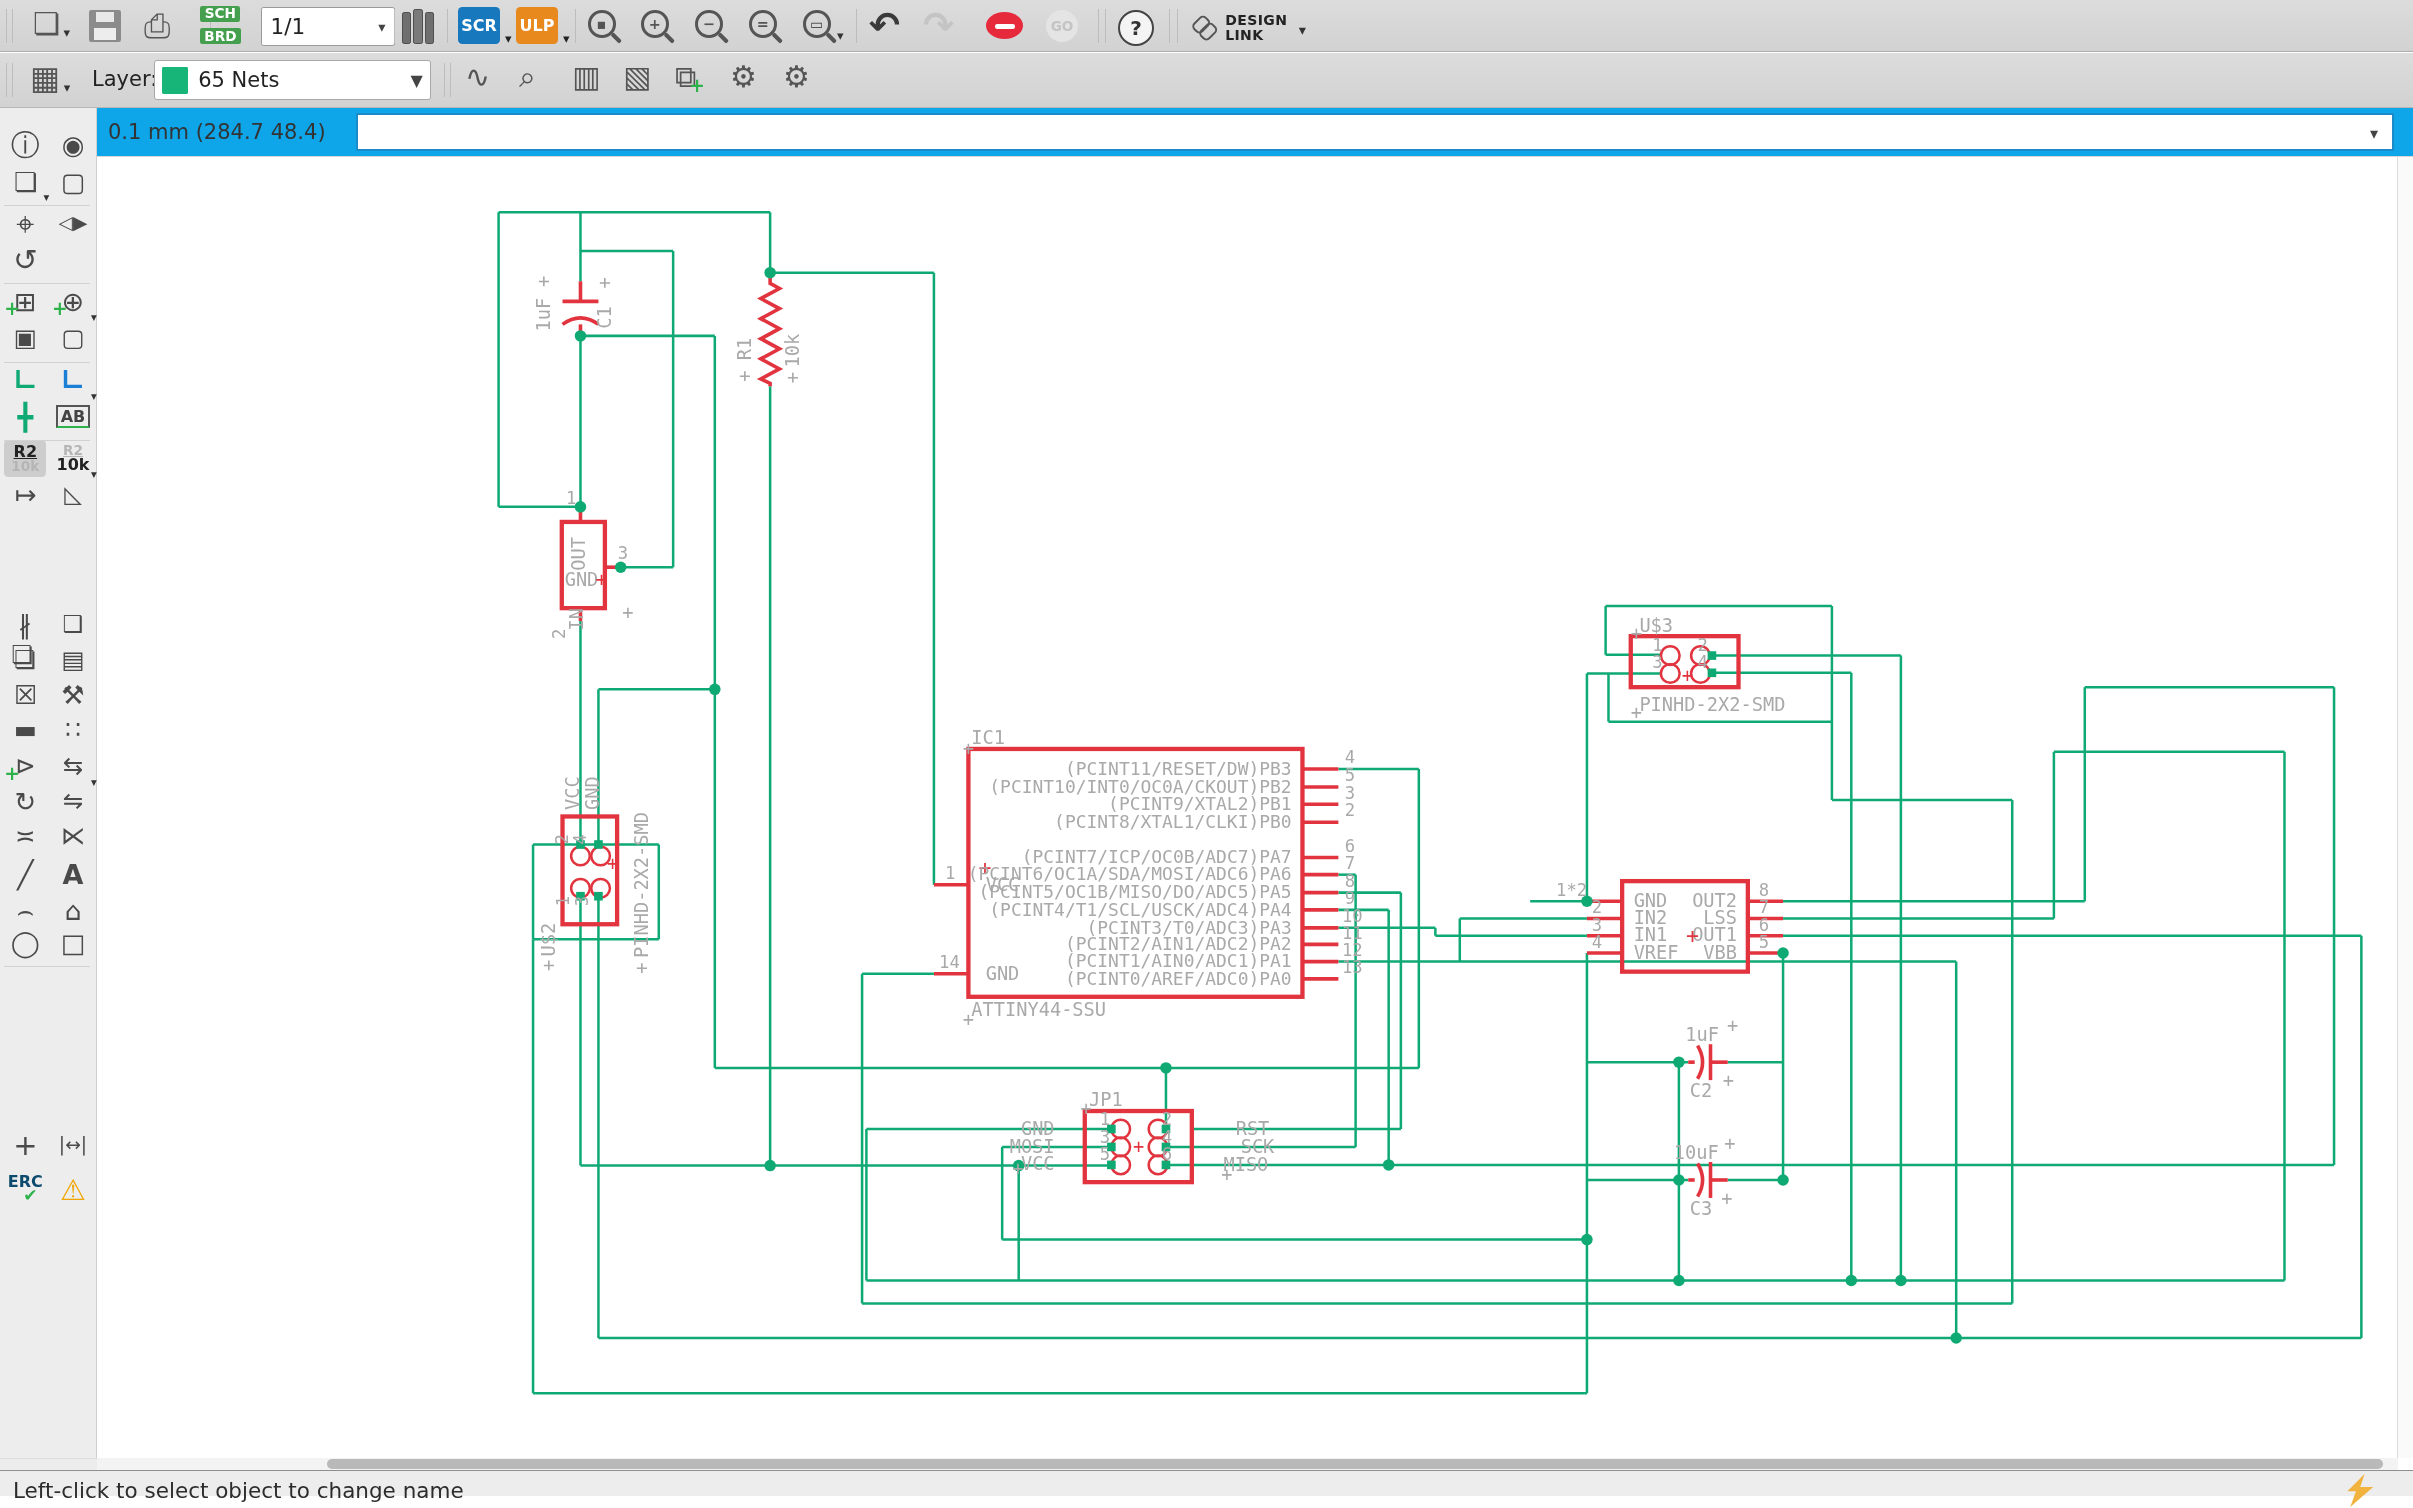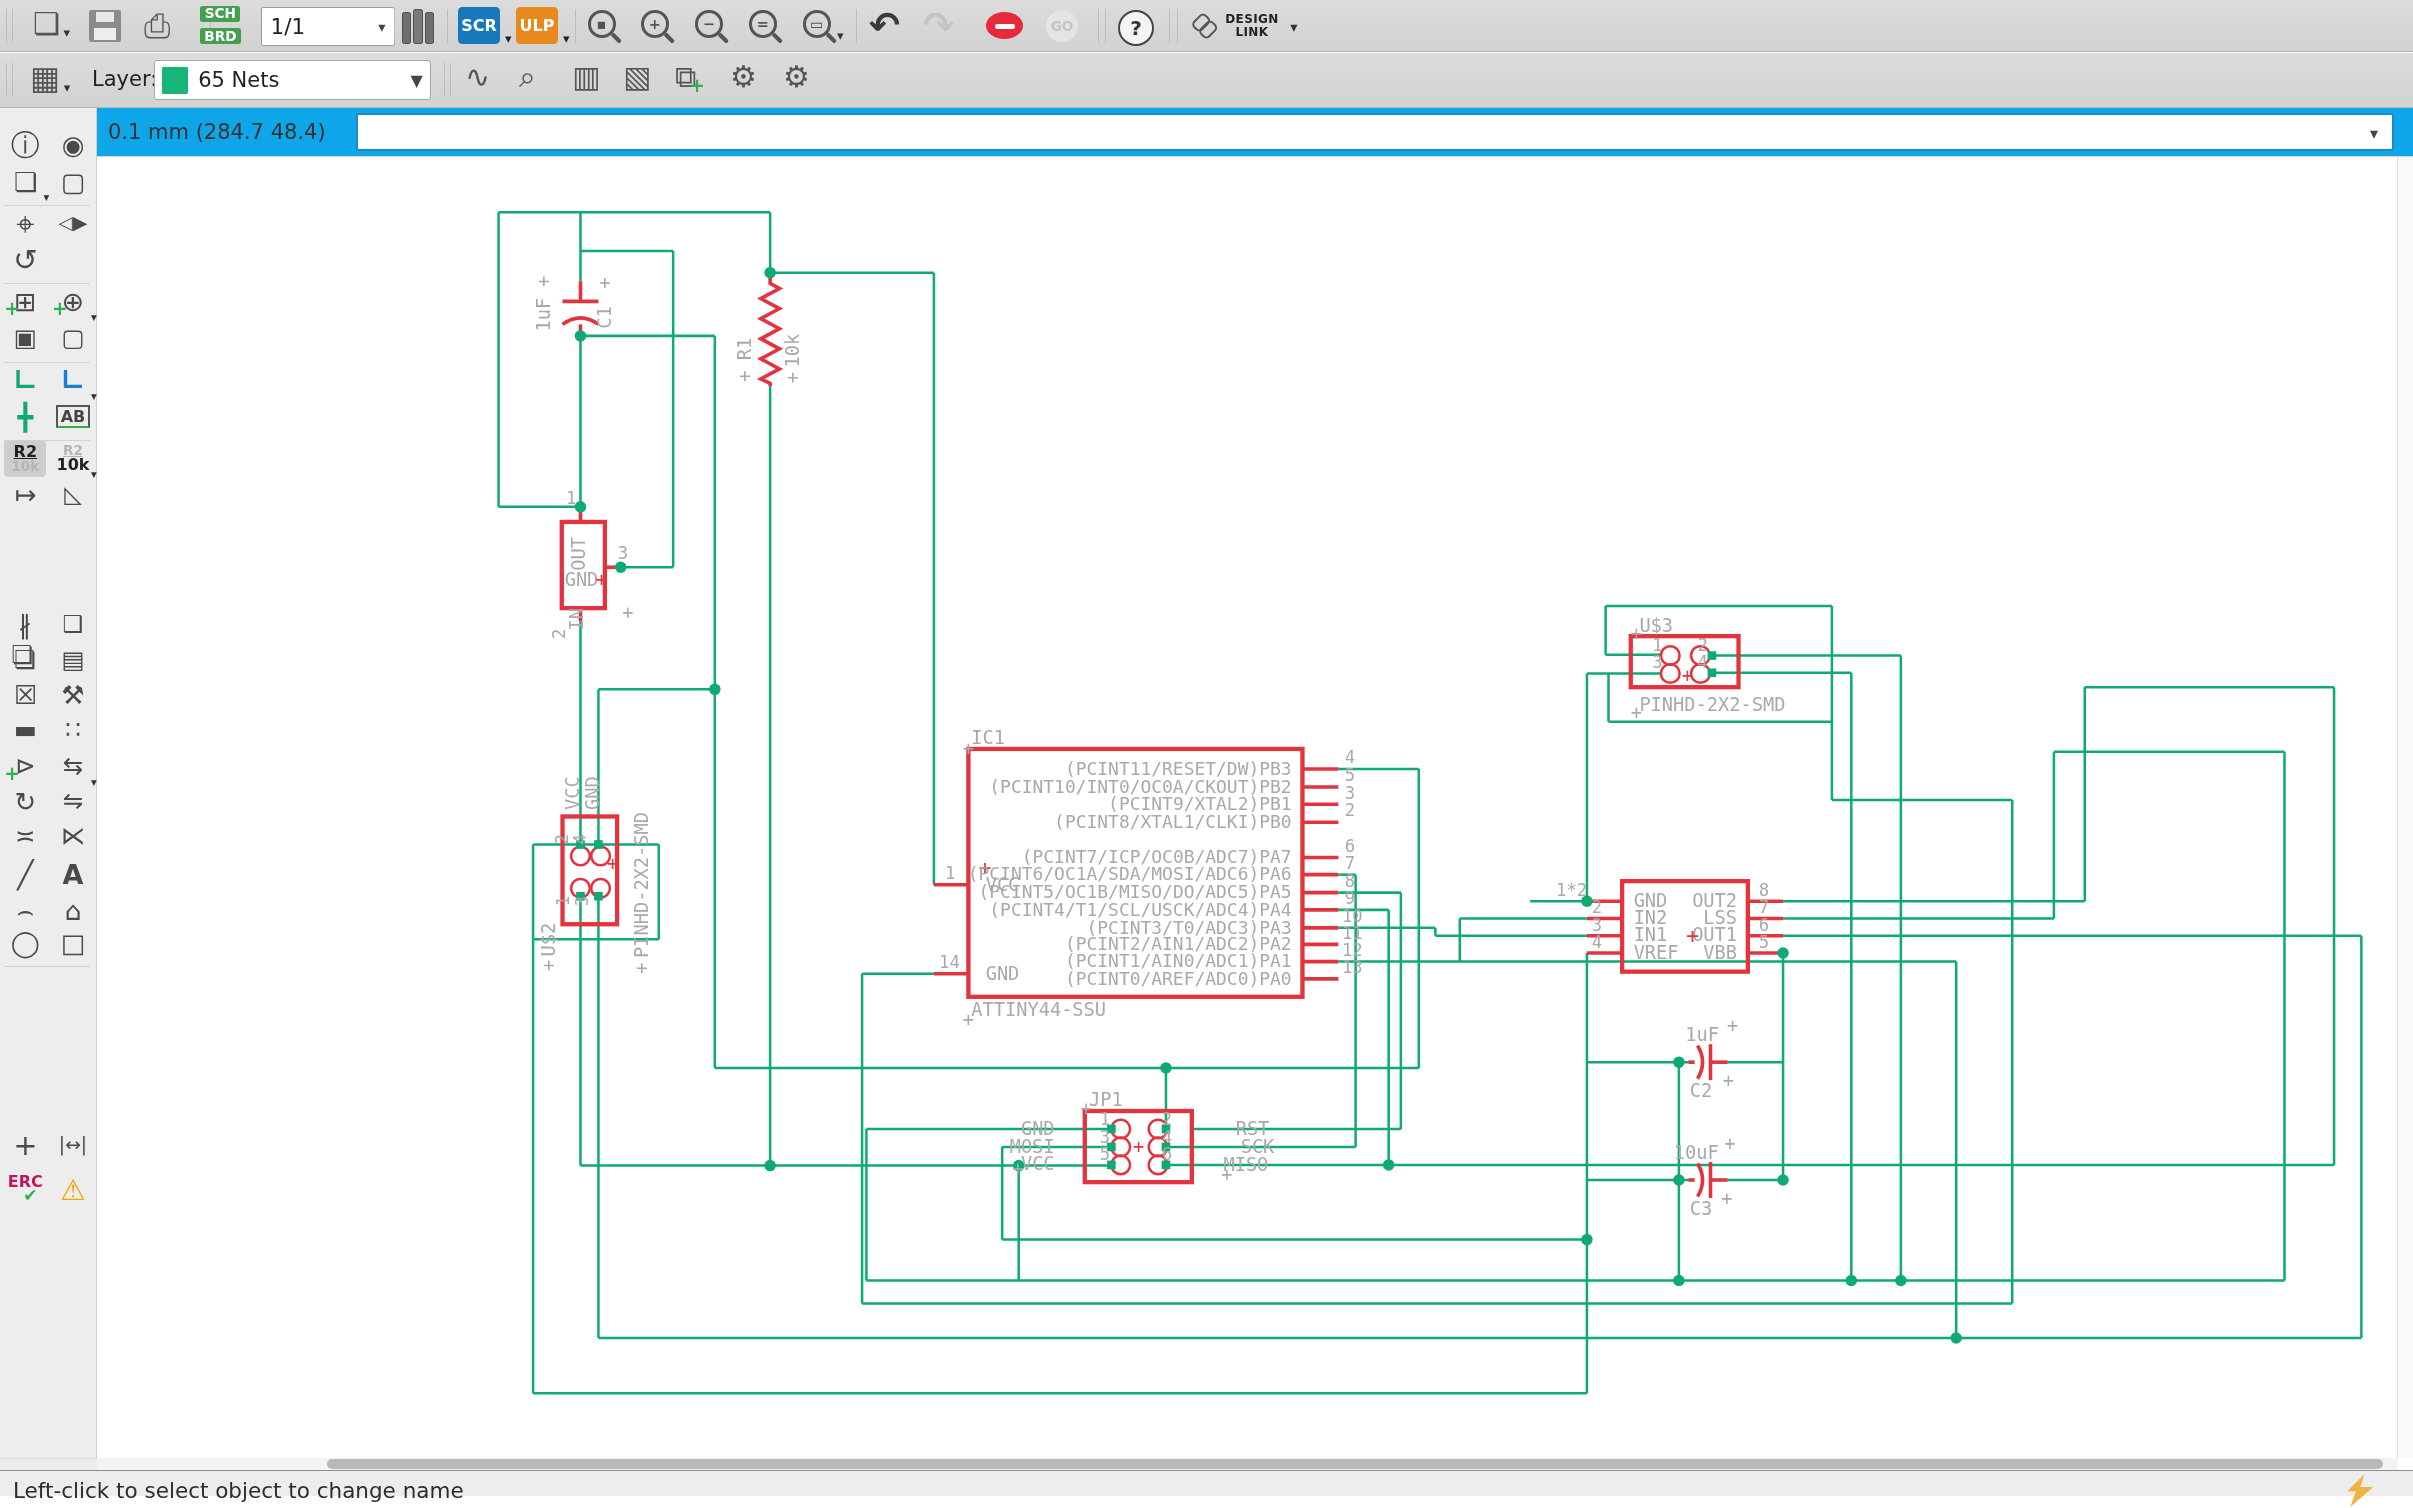--- a/index.html
+++ b/index.html
@@ -26,21 +26,21 @@
   .mag{position:relative;width:21.5px;height:21.5px;border:3.6px solid #555;border-radius:50%;display:flex;align-items:center;justify-content:center;font-size:14.4px;color:#555;font-weight:bold;}
   .mag:after{content:"";position:absolute;width:4.3px;height:11.5px;background:#555;right:-5.7px;bottom:-8.6px;transform:rotate(-45deg);border-radius:1.4px;}
   .stopbtn{width:37px;height:27px;background:#e6293b;border-radius:50%;position:relative;}
   .stopbtn:after{content:"";position:absolute;left:8.6px;top:11.5px;width:20px;height:5px;background:#fff;border-radius:2.2px;}
   .gobtn{width:32px;height:32px;background:#e4e4e4;border-radius:50%;color:#c4c4c4;font-weight:bold;font-size:13.6px;display:flex;align-items:center;justify-content:center;}
   .helpbtn{width:32px;height:32px;border:2.2px solid #444;border-radius:50%;font-size:20px;font-weight:bold;color:#333;display:flex;align-items:center;justify-content:center;background:#f4f4f4;}
   .chain{position:relative;width:26px;height:26px;}
   .chain i{position:absolute;width:14.4px;height:8.6px;border:2.9px solid #555;border-radius:5px;display:block;}
   .chain i:first-child{left:0;top:2.9px;transform:rotate(-45deg);}
   .chain i:last-child{left:7.2px;top:10px;transform:rotate(-45deg);}
-  .dlink{font-size:12px;font-weight:bold;color:#222;line-height:1.05;letter-spacing:0.4px;text-align:center;}
+  .dlink{font-size:14px;font-weight:bold;color:#222;line-height:1.05;letter-spacing:0.4px;}
   .layerbox{position:absolute;left:154px;top:7.2px;width:277px;height:40px;background:#fff;border:1.4px solid #a8a8a8;border-radius:2.9px;display:flex;align-items:center;padding:0 7.2px;box-sizing:border-box;}
   .layerswatch{width:26px;height:27px;border-radius:1.4px;margin-right:10px;}
   .layername{font-size:21px;color:#222;flex:1;}
   .layerdd{font-size:16px;color:#444;}
   .lbl{font-size:21px;color:#222;}
   #coordtext{position:absolute;left:108px;top:12.2px;font-size:21px;color:#333;}
   #cmdinput{position:absolute;left:356px;top:5px;width:2020px;height:34px;border:2.2px solid #1b8ac9;border-radius:1.4px;background:#fff;font-size:20px;padding:0 7.2px;outline:none;box-sizing:content-box;}
   #cmd-dd{position:absolute;left:2370px;top:16px;font-size:16px;color:#444;}
   .handle{position:absolute;left:5.7px;width:45px;height:1.4px;background:#b3b3b3;}
   
@@ -49,21 +49,21 @@
   .scell .dd{position:absolute;right:-2.9px;bottom:-4.3px;font-size:11.5px;color:#333;}
   .scell.sel{background:#cdcdcd;border-radius:4.3px;}
   .sdiv{position:absolute;left:4.3px;width:86px;height:0.7px;background:#d2d2d2;}
   .abbox{font-size:16px;font-weight:bold;color:#444;border:2.2px solid #555;padding:0 2.9px;border-bottom:2.9px solid #2eb24c;}
   .nv{display:flex;flex-direction:column;align-items:center;line-height:1;font-weight:bold;}
   .nv .l1u{font-size:16px;color:#222;text-decoration:underline;}
   .nv .l2g{font-size:13.6px;color:#b5b5b5;}
   .nv .l1g{font-size:13.6px;color:#b5b5b5;text-decoration:underline;}
   .nv .l2d{font-size:16px;color:#222;}
   .ercbox{display:flex;flex-direction:column;align-items:center;line-height:.8;}
-  .ercbox .t{font-size:16px;font-weight:bold;color:#be185d;}
+  .ercbox .t{font-size:16px;font-weight:bold;color:#0c4a6e;}
   .ercbox .c{font-size:17px;color:#2eb24c;margin-left:10px;}
   
   #canvas{position:absolute;left:97px;top:157px;width:2301px;height:1301px;background:#fff;}
   #vscroll{position:absolute;right:0;top:157px;width:16px;height:1301px;background:#fafafa;border-left:0.7px solid #dcdcdc;box-sizing:border-box;}
   #hscroll{position:absolute;left:97px;top:1458px;width:2301px;height:12.2px;background:#f3f3f3;}
   #hthumb{position:absolute;left:230px;top:1.4px;width:2056px;height:9.3px;background:#b9b9b9;border-radius:5px;}
   #hcorner{position:absolute;left:0;top:1458px;width:97px;height:12.2px;background:#ececec;border-top:0.7px solid #ddd;box-sizing:border-box;}
   
   #statusbar{position:absolute;left:0;top:1470px;width:2413px;height:26px;background:#ededed;border-top:1.4px solid #8f8f8f;box-sizing:border-box;}
   #statustext{position:absolute;left:13px;top:7.2px;font-size:21.5px;color:#2c2c2c;}

